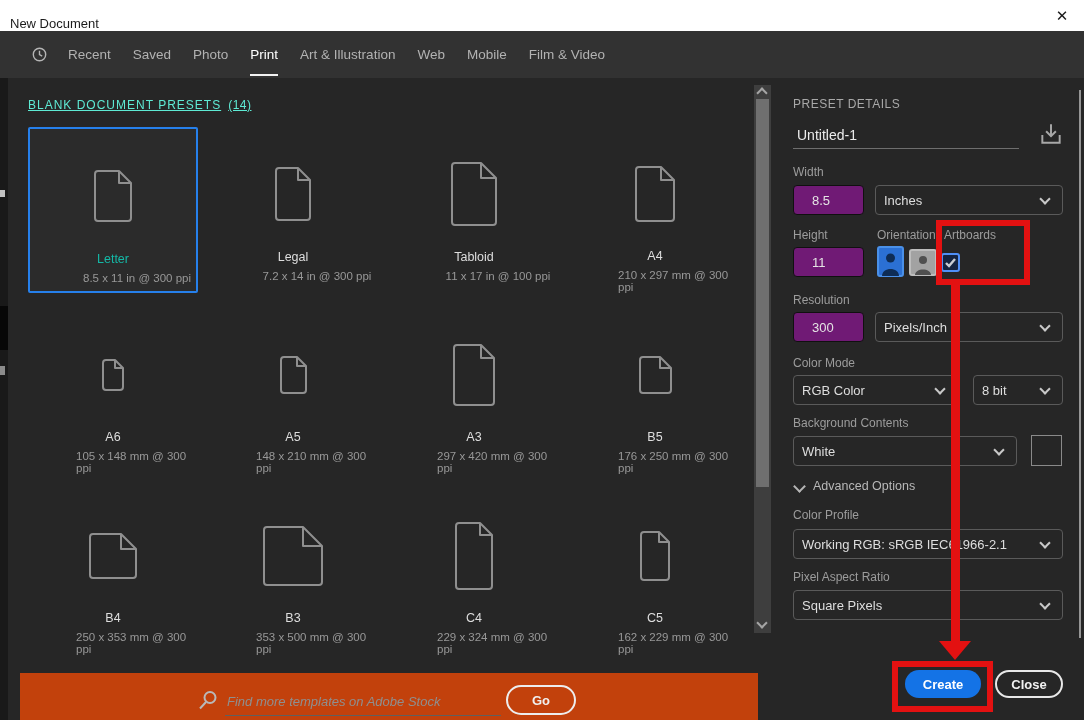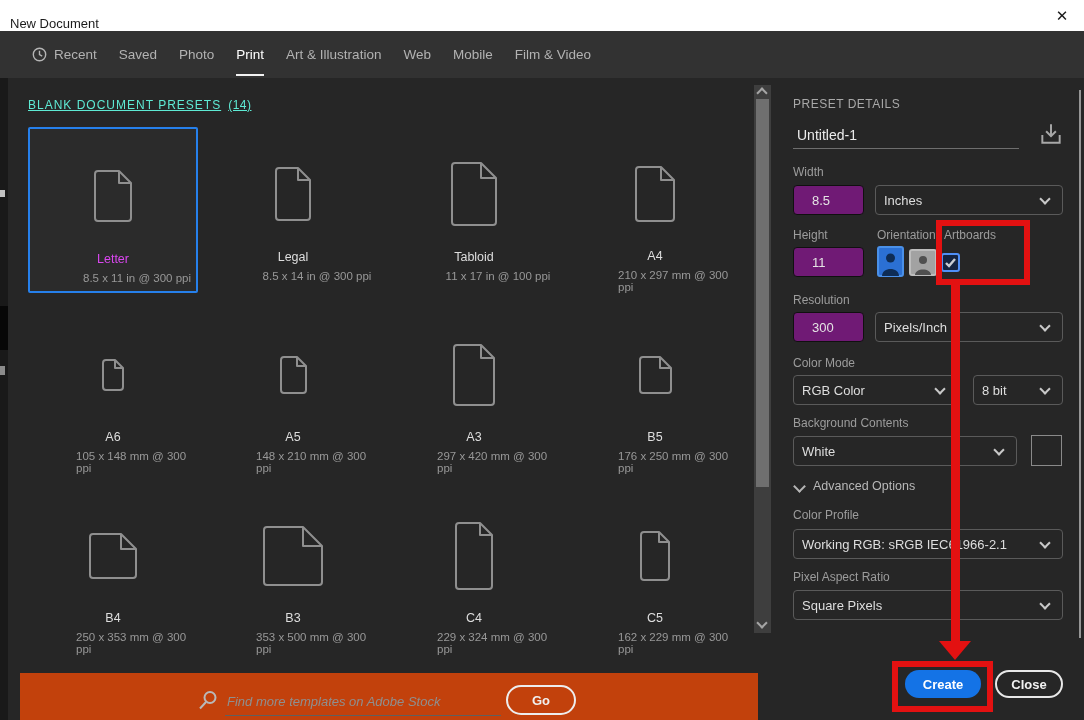--- a/index.html
+++ b/index.html
@@ -8,40 +8,40 @@
 
   
   .titlebar{position:absolute;left:0;top:0;width:1084px;height:31px;background:#ffffff;}
   .titlebar .title{position:absolute;left:10px;top:16px;font-size:13px;color:#1b1b1b;}
   .close-btn{position:absolute;right:6px;top:0;width:32px;height:31px;display:flex;align-items:center;
              justify-content:center;color:#161616;font-size:15px;cursor:default;}
 
   
   .tabbar{position:absolute;left:0;top:31px;width:1084px;height:47px;background:#323232;
           display:flex;align-items:stretch;padding-left:32px;gap:22px;box-sizing:border-box;}
-  .tab{display:flex;align-items:center;gap:7px;color:#b2b2b2;font-size:13.5px;position:relative;}
+  .tab{display:flex;align-items:center;gap:21px;color:#b2b2b2;font-size:13.5px;position:relative;}
   .tab.active{color:#ffffff;}
   .tab.active::after{content:"";position:absolute;left:0;right:0;bottom:2px;height:2px;background:#f2f2f2;}
   .tab .tab-ic{display:flex;align-items:center;}
 
   
   .left-strip{position:absolute;left:0;top:78px;width:8px;height:642px;background:#191919;}
   .ls-mark1{position:absolute;left:0;top:112px;width:5px;height:7px;background:#c2c2c2;}
   .ls-mark2{position:absolute;left:0;top:228px;width:8px;height:44px;background:#070707;}
   .ls-mark3{position:absolute;left:0;top:288px;width:5px;height:9px;background:#8b8b8b;}
 
   
   .presets-header{position:absolute;left:28px;top:98px;font-size:12px;letter-spacing:1px;color:#5eead4;text-decoration:underline;}
   .presets-header .count{margin-left:7px;letter-spacing:.5px;}
   .preset-card{position:absolute;width:170px;height:166px;box-sizing:border-box;display:flex;
                flex-direction:column;align-items:center;border-radius:2px;}
   .preset-card.selected{border:2px solid #2680eb;background:#2b2b2b;}
   .preset-icon{height:106px;padding-top:14px;display:flex;align-items:center;justify-content:center;}
   .preset-name{font-size:12.5px;color:#dedede;margin-top:3px;}
-  .preset-card.selected .preset-name{color:#d946ef;}
+  .preset-card.selected .preset-name{color:#14b8a6;}
   .preset-dims{font-size:11.5px;color:#989898;margin-top:6px;padding-left:48px;}
 
   
   .scrollbar{position:absolute;left:754px;top:85px;width:17px;height:548px;background:#3e3e3e;}
   .sb-thumb{position:absolute;left:2px;top:14px;width:13px;height:388px;background:#6f6f6f;}
   .chev{width:6px;height:6px;border-right:2px solid #a5a5a5;border-bottom:2px solid #a5a5a5;display:inline-block;}
   .sb-up{position:absolute;left:4px;top:4px;transform:rotate(-135deg);}
   .sb-down{position:absolute;left:4px;bottom:6px;transform:rotate(45deg);}
   .panel-scroll-edge{position:absolute;left:1079px;top:90px;width:2px;height:548px;background:#969696;}
 
@@ -161,21 +161,21 @@
         <div class="preset-dims">8.5 x 11 in @ 300 ppi</div>
       </div>
       <div class="preset-card" style="left: 208px; top: 127px;">
         <div class="preset-icon">
           <svg width="36" height="54" viewBox="0 0 36 54" fill="none" stroke="#8f8f8f" stroke-width="2" stroke-linejoin="round">
     <path d="M 23 1 H 4 Q 1 1 1 4 V 50 Q 1 53 4 53 H 32 Q 35 53 35 50 V 13 Z"></path>
     <path d="M 23 1 V 13 H 35"></path>
           </svg>
         </div>
         <div class="preset-name">Legal</div>
-        <div class="preset-dims">8.5 x 14 in @ 300 ppi</div>
+        <div class="preset-dims">7.2 x 14 in @ 300 ppi</div>
       </div>
       <div class="preset-card" style="left: 389px; top: 127px;">
         <div class="preset-icon">
           <svg width="46" height="64" viewBox="0 0 46 64" fill="none" stroke="#8f8f8f" stroke-width="2" stroke-linejoin="round">
     <path d="M 30 1 H 4 Q 1 1 1 4 V 60 Q 1 63 4 63 H 42 Q 45 63 45 60 V 16 Z"></path>
     <path d="M 30 1 V 16 H 45"></path>
           </svg>
         </div>
         <div class="preset-name">Tabloid</div>
         <div class="preset-dims">11 x 17 in @ 100 ppi</div>

